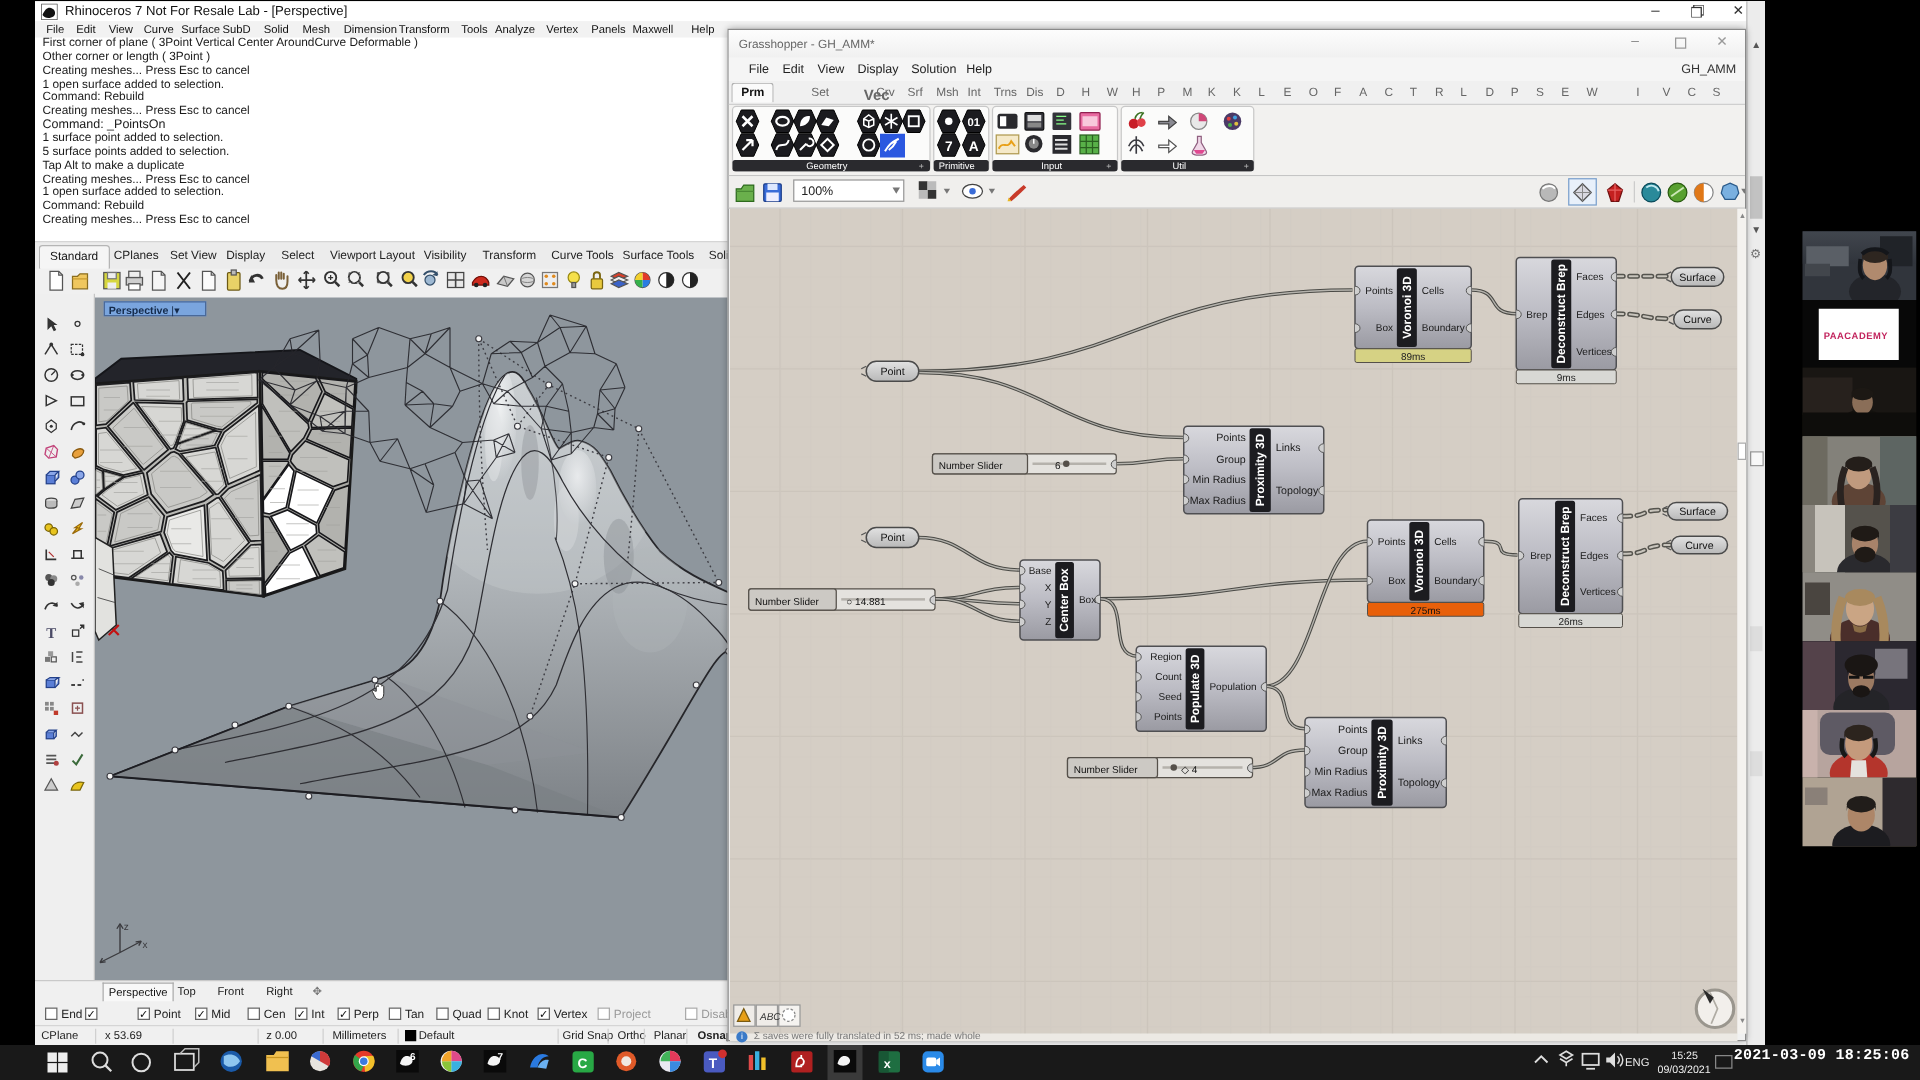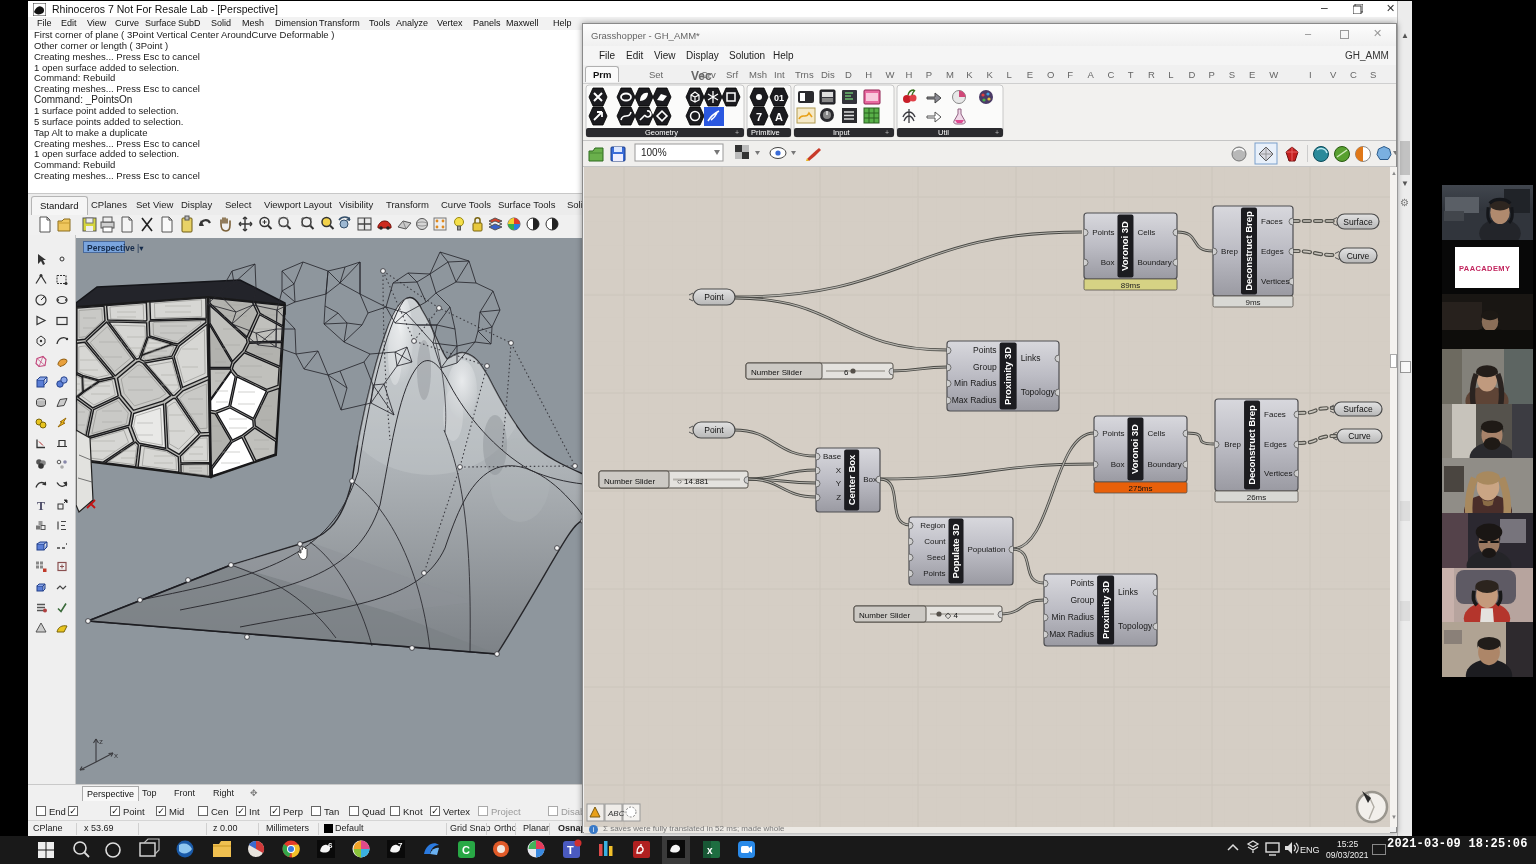--- a/index.html
+++ b/index.html
@@ -530,21 +530,21 @@
           <g transform="translate(296,546)">
             <path d="M5,7 L5,3.5 C5,2.5 6.5,2.5 6.5,3.5 L6.5,1.5 C6.5,0.5 8,0.5 8,1.5 L8,2 C8,1 9.5,1 9.5,2 L9.5,3 C9.5,2.2 11,2.2 11,3.2 L11,9 C11,12 9.5,13.5 7.5,13.5 C5.5,13.5 4.5,12.5 3.5,10.5 L2,7.5 C1.5,6.5 3,5.8 3.8,6.8 Z" fill="#fff" stroke="#333" stroke-width="0.8"></path>
           </g>
           <g stroke="#3a3a3e" stroke-width="1.1" fill="none">
             <path d="M96,762 L96,739 M96,762 L113,753 M96,762 L80,770"></path>
             <path d="M96,739 l-2.5,4 M96,739 l2.5,4 M113,753 l-4.5,0.5 M113,753 l-2,3.5 M80,770 l4.5,-0.5 M80,770 l2,-3.5"></path>
           </g>
           <text x="99" y="744" font-size="8" fill="#3a3a3e">z</text>
           <text x="114" y="758" font-size="8" fill="#3a3a3e">x</text>
           <text x="72" y="768" font-size="8" fill="#3a3a3e">y</text>
-        </svg><div class="abs txt" style="left:7px;top:3px;width:42px;height:12px;background:#7aa5de;border:1px solid #49699a;font-size:8.5px;font-weight:bold;color:#142a4a;padding:1px 0 0 3px;">Perspective <span style="font-weight:normal">|▾</span></div></div>
+        </svg><div class="abs txt" style="left:7px;top:3px;width:82px;height:12px;background:#7aa5de;border:1px solid #49699a;font-size:8.5px;font-weight:bold;color:#142a4a;padding:1px 0 0 3px;">Perspective <span style="font-weight:normal">|▾</span></div></div>
       <div class="abs" style="left:0;top:783px;width:100%;height:19px;background:#f0f0f0;border-top:1px solid #c9c9c9;">
         <div class="abs txt" style="left:54px;top:1px;padding:2px 4px;background:#f8f8f8;border:1px solid #aaa;border-bottom:none;font-size:9px;color:#111;">Perspective</div>
         <div class="abs txt" style="left:114px;top:3px;font-size:9px;color:#222;">Top</div>
         <div class="abs txt" style="left:146px;top:3px;font-size:9px;color:#222;">Front</div>
         <div class="abs txt" style="left:185px;top:3px;font-size:9px;color:#222;">Right</div>
         <div class="abs txt" style="left:222px;top:3px;font-size:9px;color:#777;">✥</div>
       </div>
       <div class="abs" style="left:0;top:802px;width:100%;height:17px;background:#f0f0f0;">
         <div class="abs" style="left:8px;top:3px;width:10px;height:10px;background:#fff;border:1px solid #666;font-size:9px;line-height:9px;color:#111;text-align:center;"></div>
         <div class="abs txt" style="left:21px;top:3px;font-size:9.5px;color:#222;">End</div>

